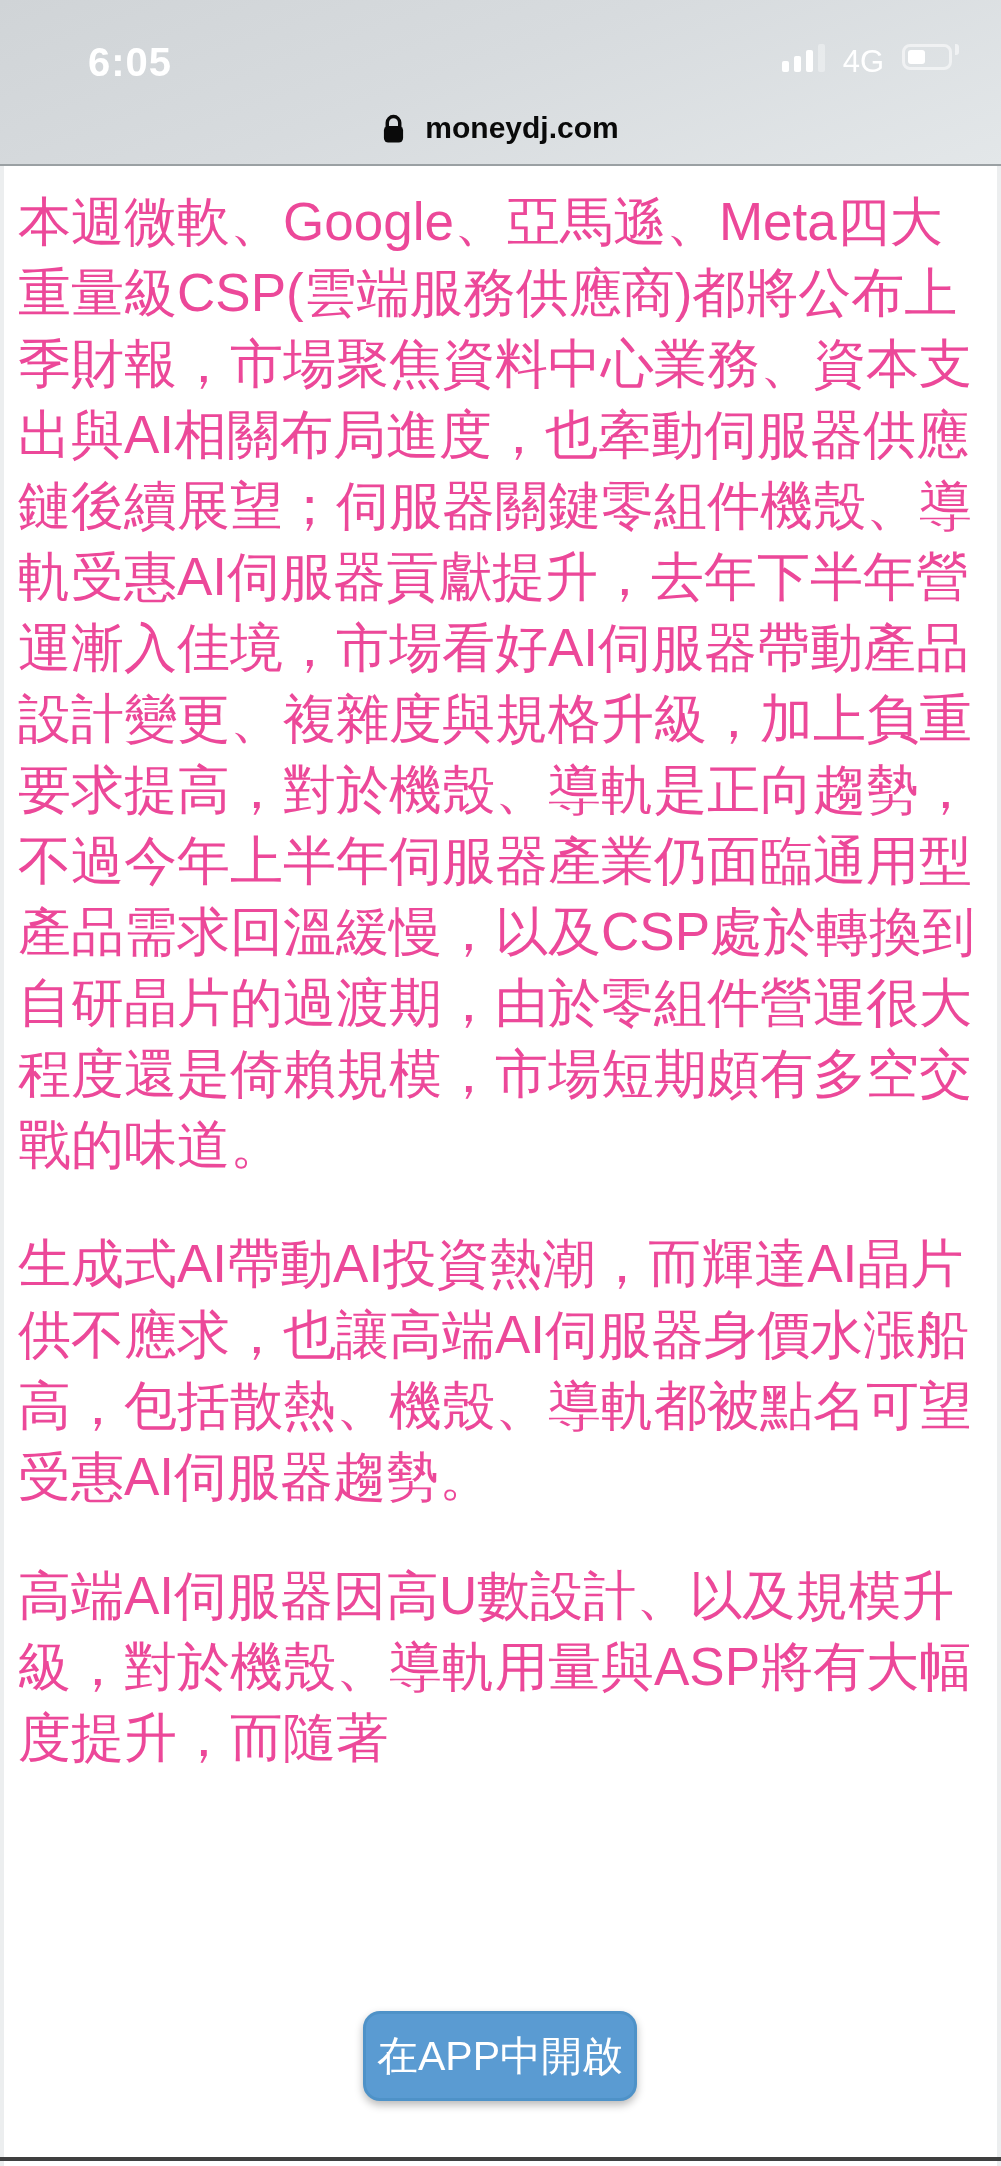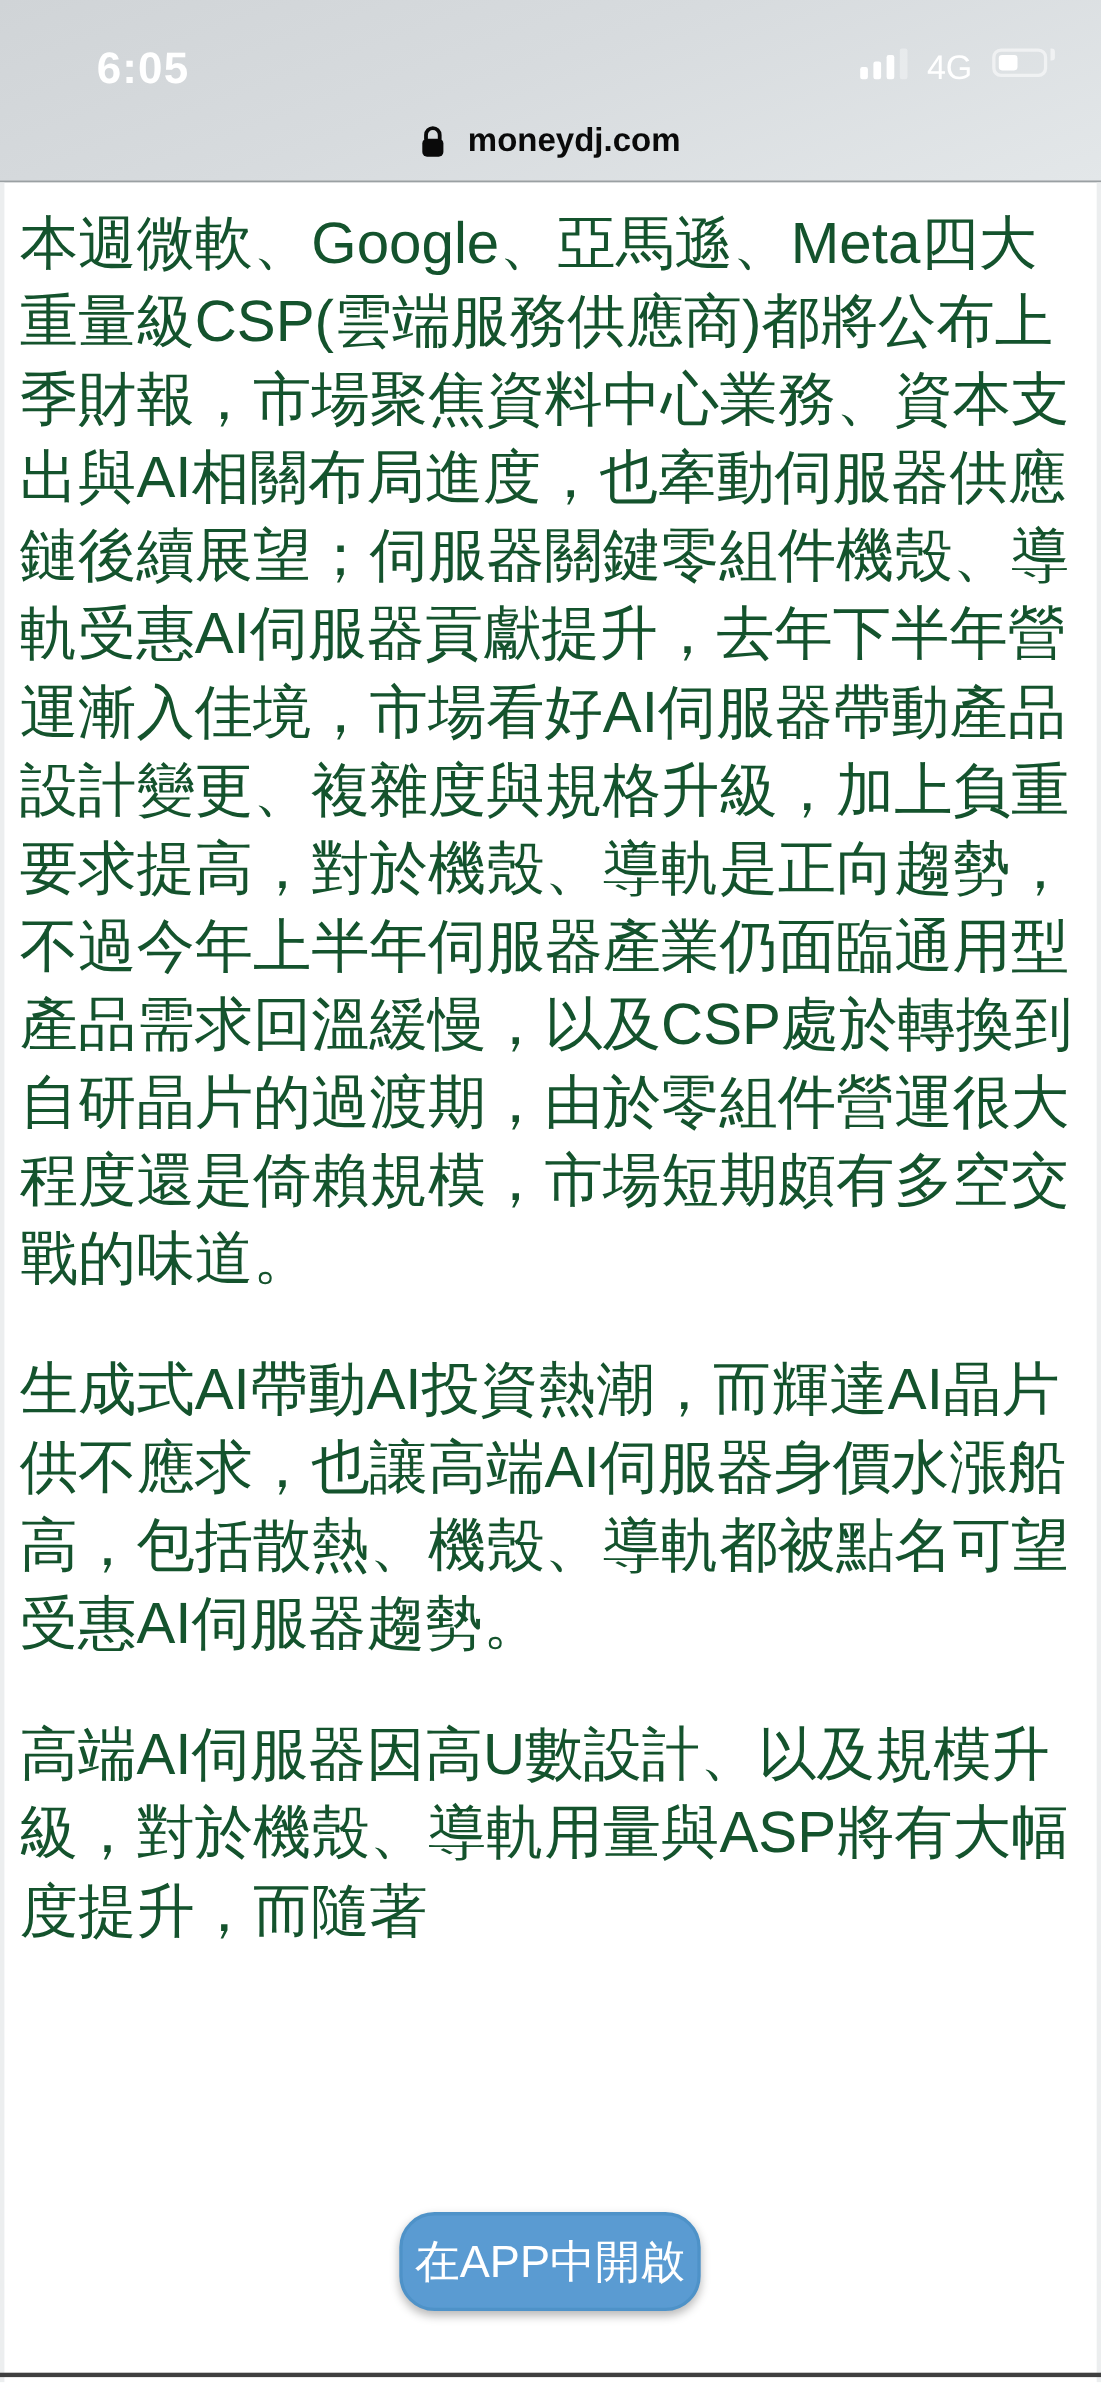--- a/index.html
+++ b/index.html
@@ -42,28 +42,28 @@
     cursor:pointer;
   }
   .addressbar .domain{color:#0a0a0a;font-size:30px;font-weight:600;}
   .lock{display:block;}
   
   .article{
     position:absolute;top:166px;left:0;right:0;bottom:0;
     padding:20px 14px 0 14px;box-sizing:border-box;
     border-left:4px solid #eceeef;border-right:4px solid #eceeef;
     background:#ffffff;
-    color:#14532d;font-size:53px;line-height:71px;
+    color:#ec4899;font-size:53px;line-height:71px;
     text-align:left;overflow:hidden;
   }
   .article p{margin:0 0 48px 0;word-break:break-all;}
   
   .app-btn{
     position:absolute;top:2011px;left:500px;transform:translateX(-50%);
-    width:274px;height:90px;border-radius:32px;
+    width:274px;height:90px;border-radius:17px;
     background:#5a9bd2;border:3px solid #4e92c8;
     box-shadow:0 4px 9px rgba(0,0,0,0.28);
     color:#ffffff;font-size:41px;line-height:84px;text-align:center;
     font-family:"Liberation Sans","DejaVu Sans",sans-serif;
     padding:0;cursor:pointer;
   }
   
   .bottom-line{
     position:absolute;left:0;right:0;top:2157px;height:4px;background:#3f3f3f;
   }

